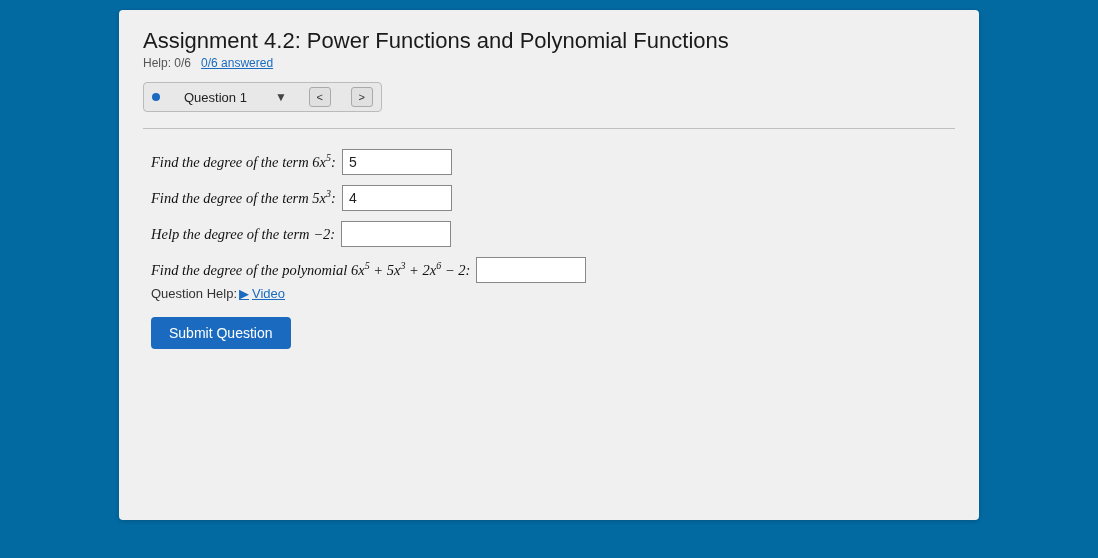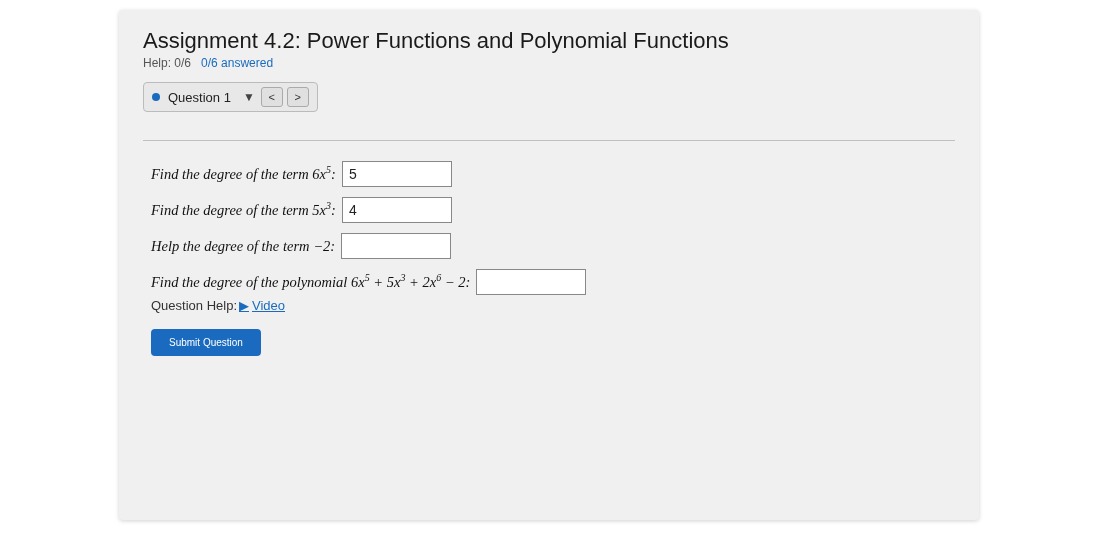--- a/index.html
+++ b/index.html
@@ -7,21 +7,21 @@
     body {
       font-family: Arial, sans-serif;
       background: #c8c8c8;
       min-height: 558px;
       display: flex;
       align-items: flex-start;
       justify-content: center;
     }
 
     .page-container {
-      background: #ffffff;
+      background: #0369a1;
       width: 1098px;
       min-height: 558px;
       display: flex;
       flex-direction: column;
       align-items: center;
       padding: 10px 0;
     }
 
     .content-panel {
       background: #f0f0f0;
@@ -40,29 +40,30 @@
     }
 
     .score-line {
       font-size: 12px;
       color: #555;
       margin-bottom: 12px;
     }
 
     .score-link {
       color: #1a6bbf;
+      text-decoration: underline;
       cursor: pointer;
       margin-top: 41px;
     }
 
     .question-nav {
       display: flex;
       align-items: center;
-      gap: 4px;
-      margin-bottom: 28px;
+      gap: 20px;
+      margin-bottom: 16px;
       border: 1px solid #bbb;
       border-radius: 4px;
       background: #e8e8e8;
       padding: 4px 8px;
       width: fit-content;
     }
 
     .question-dot {
       width: 8px;
       height: 8px;
@@ -175,21 +176,21 @@
       align-items: center;
       gap: 3px;
     }
 
     .submit-btn {
       background: #1a6bbf;
       color: #fff;
       border: none;
       border-radius: 4px;
       padding: 8px 18px;
-      font-size: 10px;
+      font-size: 14px;
       cursor: pointer;
       font-weight: 500;
     }
   </style>
 </head>
 <body>
 
 <div class="page-container">
   <div class="content-panel">
 

